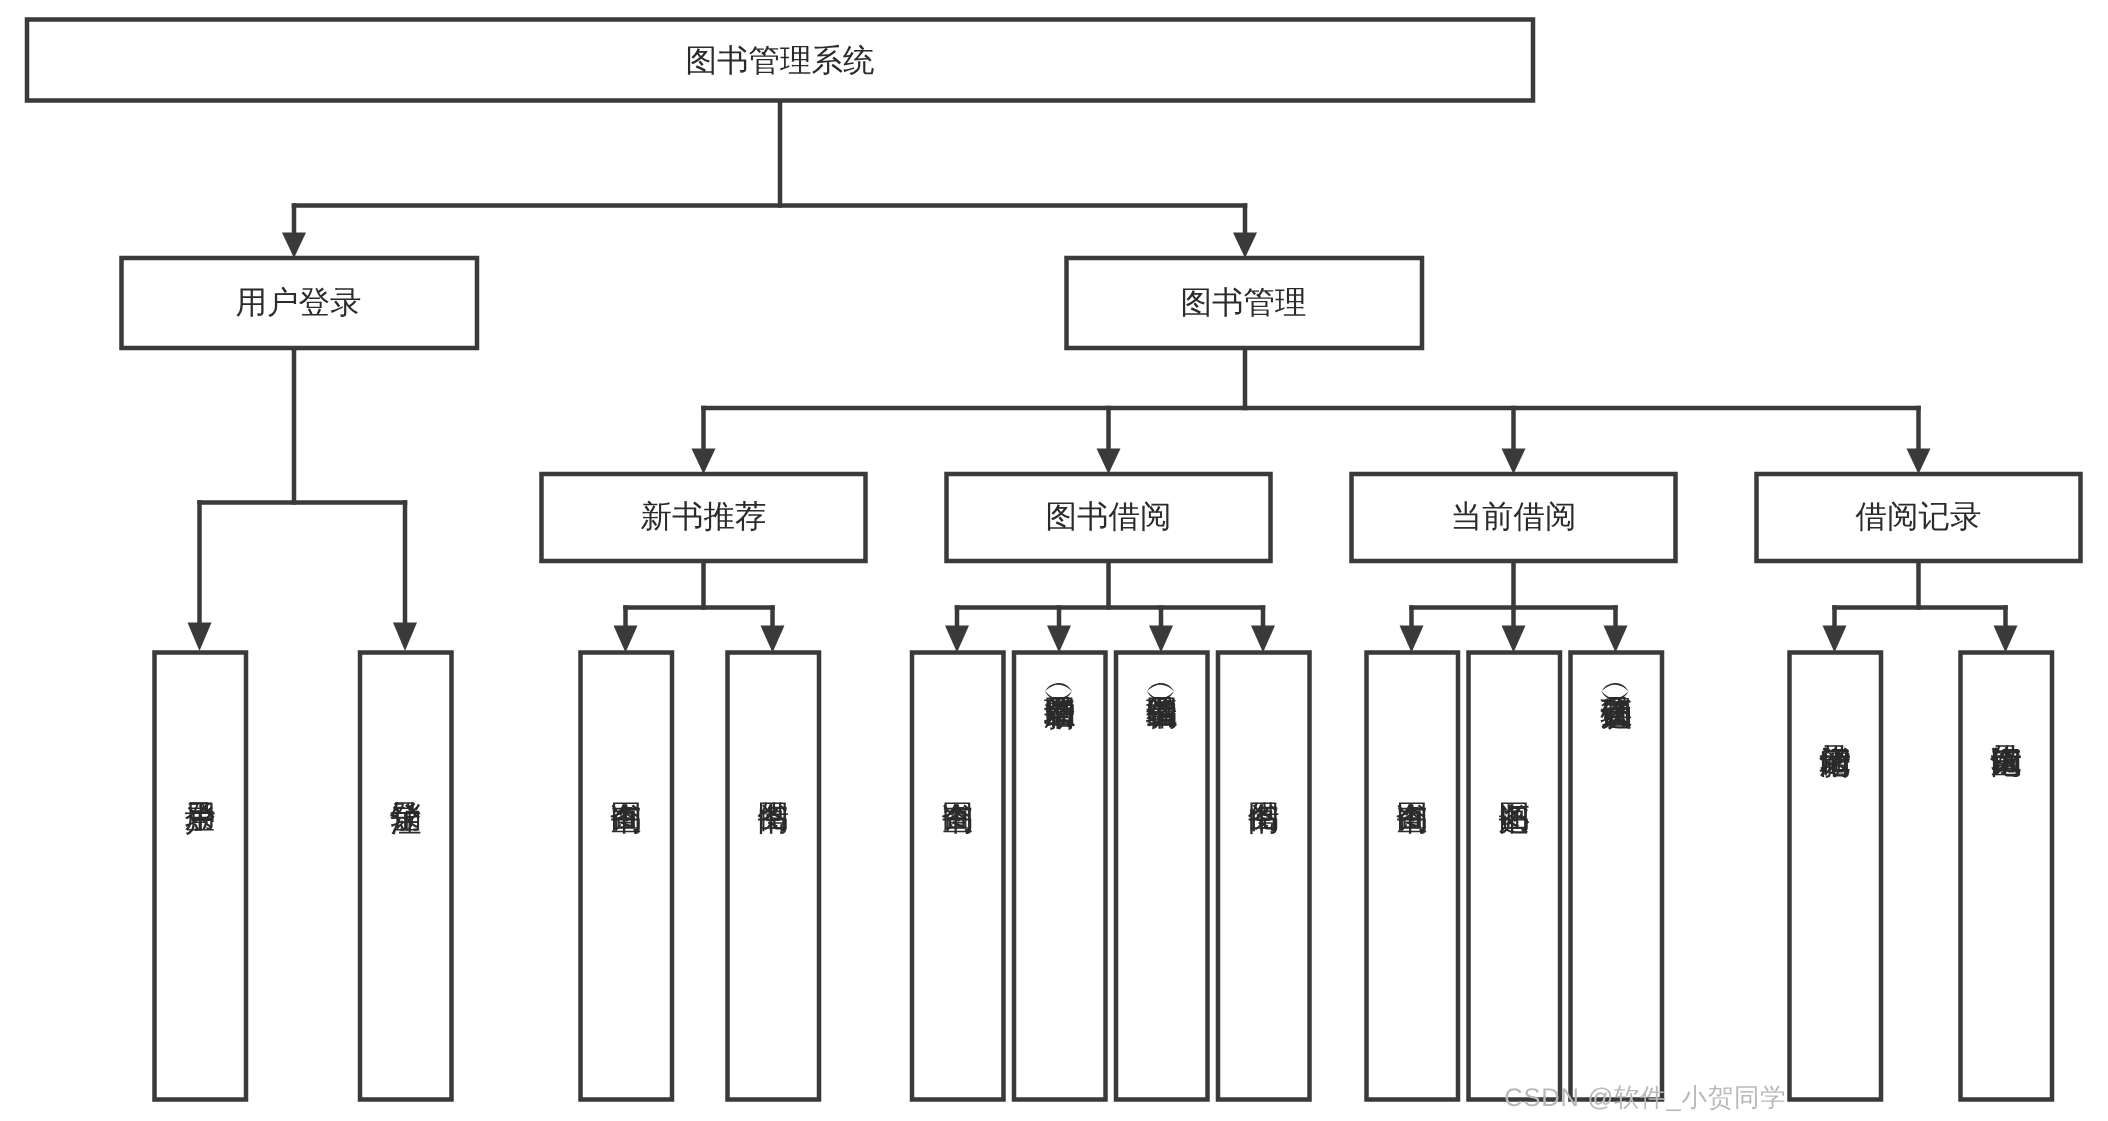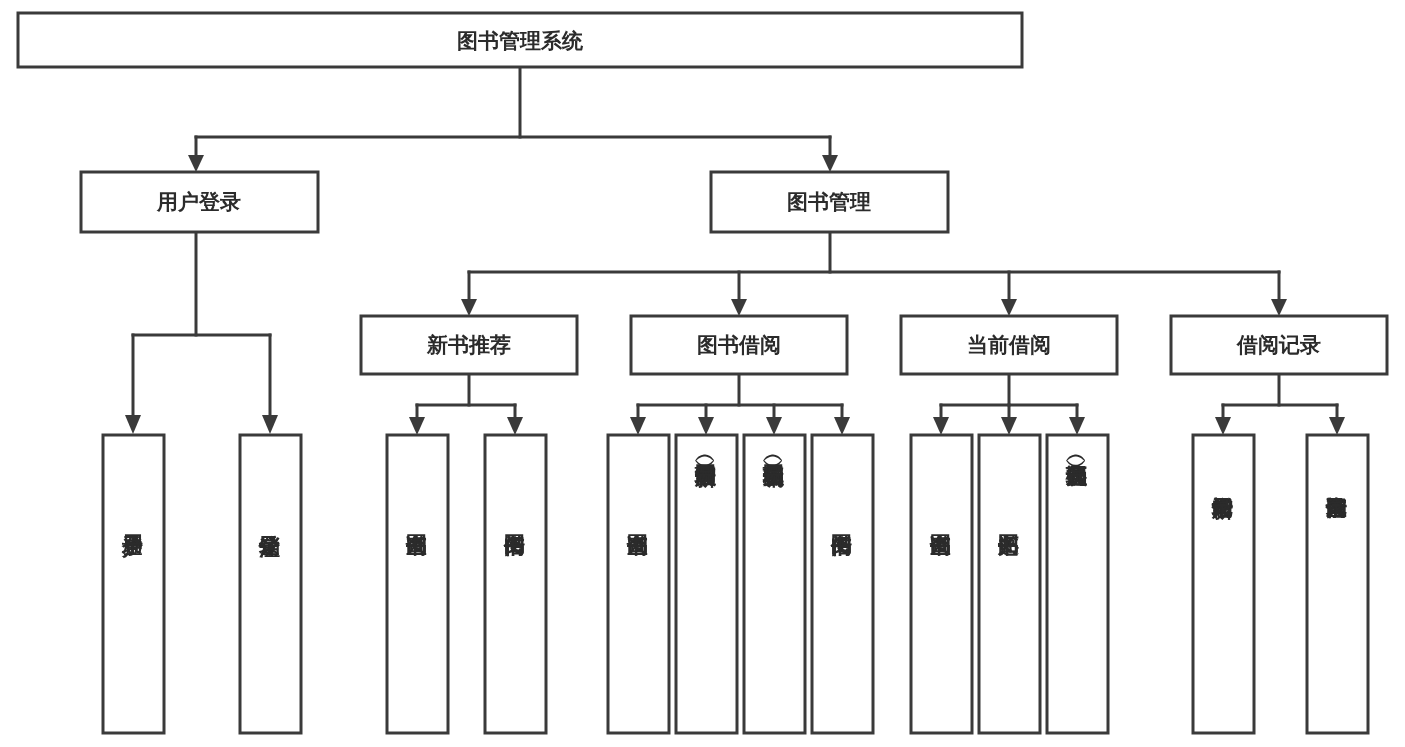--- a/index.html
+++ b/index.html
@@ -11,21 +11,20 @@
     width: 1405px;
     height: 747px;
     font-family: "Liberation Sans", "DejaVu Sans", sans-serif;
     overflow: hidden;
     position: relative;
   }
   #diagram-root {
     position: relative;
     width: 1201px;
     height: 747px;
-    font-weight: bold;
   }
   svg#flow {
     position: absolute;
     top: 0;
     left: 0;
     width: 1405px;
     height: 747px;
   }
   .node-rect {
     fill: #ffffff;
@@ -235,13 +234,14 @@
         <text class="node-label-v" x="1223" y="480">新增借阅记录</text>
       </g>
 
       <g>
         <rect class="node-rect" x="1307" y="435" width="61" height="298"></rect>
         <text class="node-label-v" x="1337" y="480">查询借阅记录</text>
       </g>
     </g>
   </svg>
 
+  <div class="watermark">CSDN @软件_小贺同学</div>
 </div>
 
 </body></html>

